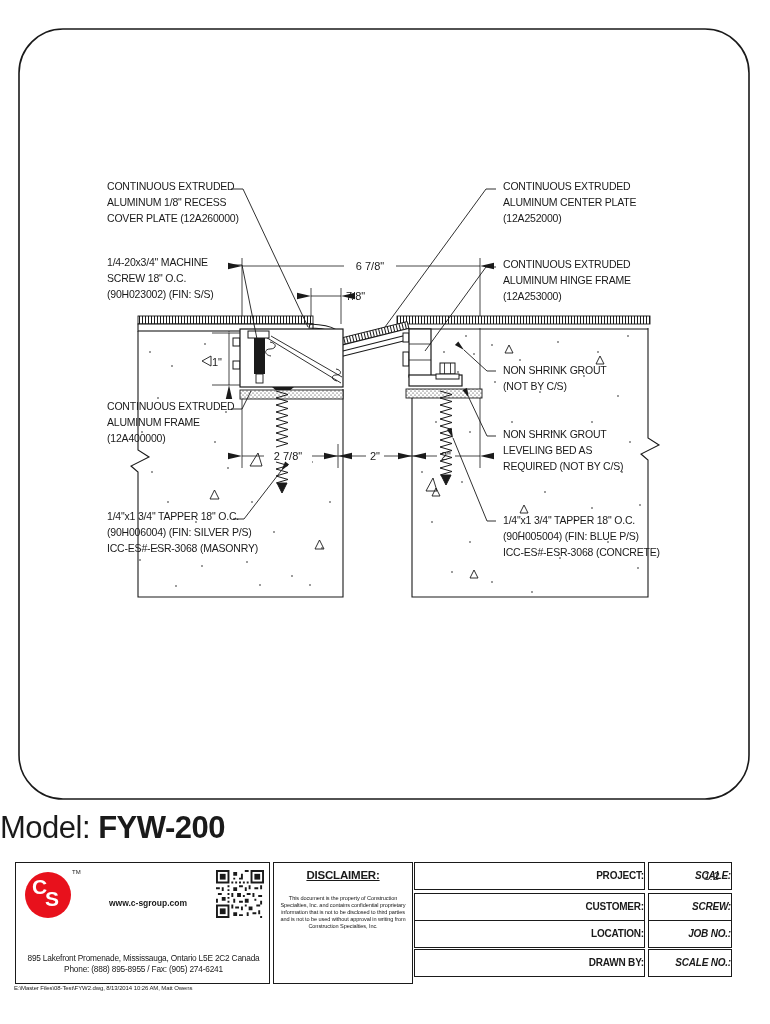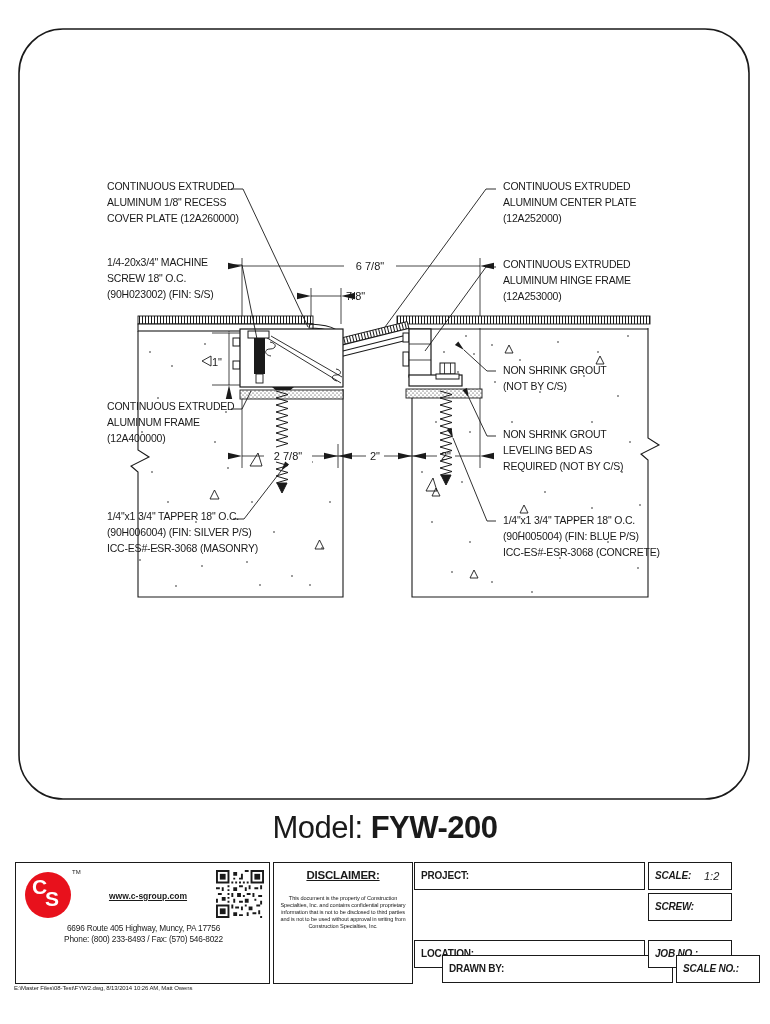--- a/index.html
+++ b/index.html
@@ -3,41 +3,41 @@
 <meta charset="utf-8">
 <style>
   html,body{margin:0;padding:0;background:#ffffff;}
   body{width:770px;height:1024px;position:relative;overflow:hidden;
        font-family:"Liberation Sans",sans-serif;color:#1a1a1a;}
   svg text{font-family:"Liberation Sans",sans-serif;}
   .txt{fill:#1a1a1a;font-size:10.5px;letter-spacing:-0.2px;}
   .dimtxt{fill:#1a1a1a;font-size:11px;}
   .ln{stroke:#1a1a1a;fill:none;}
   
-  #model-title{position:absolute;left:0;top:810px;width:770px;text-align:center;
+  #model-title{position:absolute;left:0;top:810px;width:770px;
     font-size:31px;letter-spacing:-0.5px;}
   #model-title .num{font-weight:bold;}
   
   #tblock{position:absolute;left:15px;top:862px;width:740px;height:122px;font-size:10px;}
   .cell{position:absolute;border:1.6px solid #1a1a1a;background:#fff;box-sizing:border-box;}
   #cell-company{left:0;top:0;width:255px;height:122px;}
   #cell-disclaimer{left:258px;top:0;width:140px;height:122px;text-align:center;}
   .fieldL{left:399px;width:231px;height:28px;}
   .fieldR{left:633px;width:84px;height:28px;font-style:italic;}
-  .row0{top:0;} .row1{top:31px;} .row2{top:78px;} .row3{top:93px;margin-left:28px;}
-  .fieldlbl{font-weight:bold;font-size:10px;padding:7px 0 0 6px;letter-spacing:-0.2px;}
+  .row0{top:0;} .row1{top:31px;} .row2{top:58px;} .row3{top:87px;}
+  .fieldlbl{font-weight:bold;font-size:10px;padding:7px 0 0 6px;letter-spacing:-0.2px;text-align:right;}
   .fieldval{position:absolute;left:55px;top:7px;font-size:11px;}
   #logo-circle{position:absolute;left:9px;top:9px;width:46px;height:46px;border-radius:50%;}
   #logo-circle .c1{position:absolute;left:7px;top:3px;color:#fff;font-weight:bold;font-size:21px;}
   #logo-circle .c2{position:absolute;left:20px;top:15px;color:#fff;font-weight:bold;font-size:21px;}
   #logo-tm{position:absolute;left:56px;top:6px;font-size:6px;}
   #co-name{position:absolute;left:62px;top:10px;width:140px;text-align:center;
     font-family:"Liberation Serif",serif;font-weight:bold;font-size:14.5px;letter-spacing:0.4px;line-height:15px;}
-  #co-url{position:absolute;left:62px;top:28px;width:140px;text-align:center;
-    font-weight:bold;font-size:8.5px;text-decoration:underline;}
+  #co-url{position:absolute;left:62px;top:35px;width:140px;text-align:center;
+    font-weight:bold;font-size:8.5px;}
   #qr{position:absolute;right:5px;top:7px;width:48px;height:48px;}
   .addr{position:absolute;left:0;width:255px;text-align:center;font-size:8.3px;line-height:11px;letter-spacing:-0.2px;}
   #addr-us{top:60px;} #addr-ca{top:90px;}
   #disc-head{margin-top:6px;font-weight:bold;font-size:11.5px;text-decoration:underline;letter-spacing:-0.2px;}
   #disc-body{margin:14px 5px 0 5px;font-size:5.6px;line-height:7px;letter-spacing:-0.1px;}
   #filestamp{position:absolute;left:14px;top:985px;font-size:6px;letter-spacing:-0.1px;}
 </style>
 </head>
 <body>
 
@@ -273,34 +273,37 @@
                  M6,8h1v1h-1z M6,10h1v1h-1z M6,12h1v1h-1z M6,14h1v1h-1z M6,16h1v1h-1z
                  M9,1h2v2h-2z M13,2h1v2h-1z M15,0h2v1h-2z M9,4h1v1h-1z M12,4h2v1h-2z
                  M0,9h2v1h-2z M3,9h1v2h-1z M1,12h2v1h-2z M0,15h1v2h-1z M3,14h2v2h-2z
                  M9,9h2v2h-2z M12,8h2v1h-2z M15,9h1v2h-1z M17,8h1v2h-1z M20,9h2v1h-2z M23,8h1v2h-1z
                  M8,12h1v2h-1z M11,12h2v2h-2z M14,13h1v1h-1z M16,12h2v1h-2z M19,12h1v2h-1z M22,13h2v1h-2z
                  M9,15h1v2h-1z M12,16h2v1h-2z M15,15h2v2h-2z M20,15h1v1h-1z M23,16h1v2h-1z
                  M8,18h1v2h-1z M10,19h2v1h-2z M13,19h1v2h-1z M15,18h1v1h-1z M17,19h2v2h-2z M21,18h2v1h-2z
                  M9,22h2v2h-2z M12,23h2v1h-2z M16,22h1v2h-1z M19,22h2v1h-2z M22,21h1v2h-1z M23,24h1v1h-1z"></path>
       </g>
     </svg>
-    <div class="addr" id="addr-us">
-      <div>6696 Route 405 Highway, Muncy, PA  17756</div>
-      <div>Phone: (800) 233-8493 / Fax: (570) 546-8022</div>
+    <div class="addr" id="addr-ca">
+      <div>895 Lakefront Promenade, Mississauga, Ontario L5E 2C2 Canada</div>
+      <div>Phone: (888) 895-8955 / Fax: (905) 274-6241</div>
     </div>
   </div>
 
   <div class="cell" id="cell-disclaimer">
     <div id="disc-head">DISCLAIMER:</div>
     <div id="disc-body">This document is the property of Construction Specialties, Inc. and contains confidential proprietary information that is not to be disclosed to third parties and is not to be used without approval in writing from Construction Specialties, Inc.</div>
   </div>
 
   <div class="cell fieldL row0">
     <div class="fieldlbl">PROJECT:</div>
     </div>
+  <div class="cell fieldL row1">
+    <div class="fieldlbl">CUSTOMER:</div>
+    </div>
   <div class="cell fieldL row2">
     <div class="fieldlbl">LOCATION:</div>
     </div>
   <div class="cell fieldL row3">
     <div class="fieldlbl">DRAWN BY:</div>
     </div>
 
   <div class="cell fieldR row0">
     <div class="fieldlbl">SCALE:</div>
     <div class="fieldval">1:2</div>

